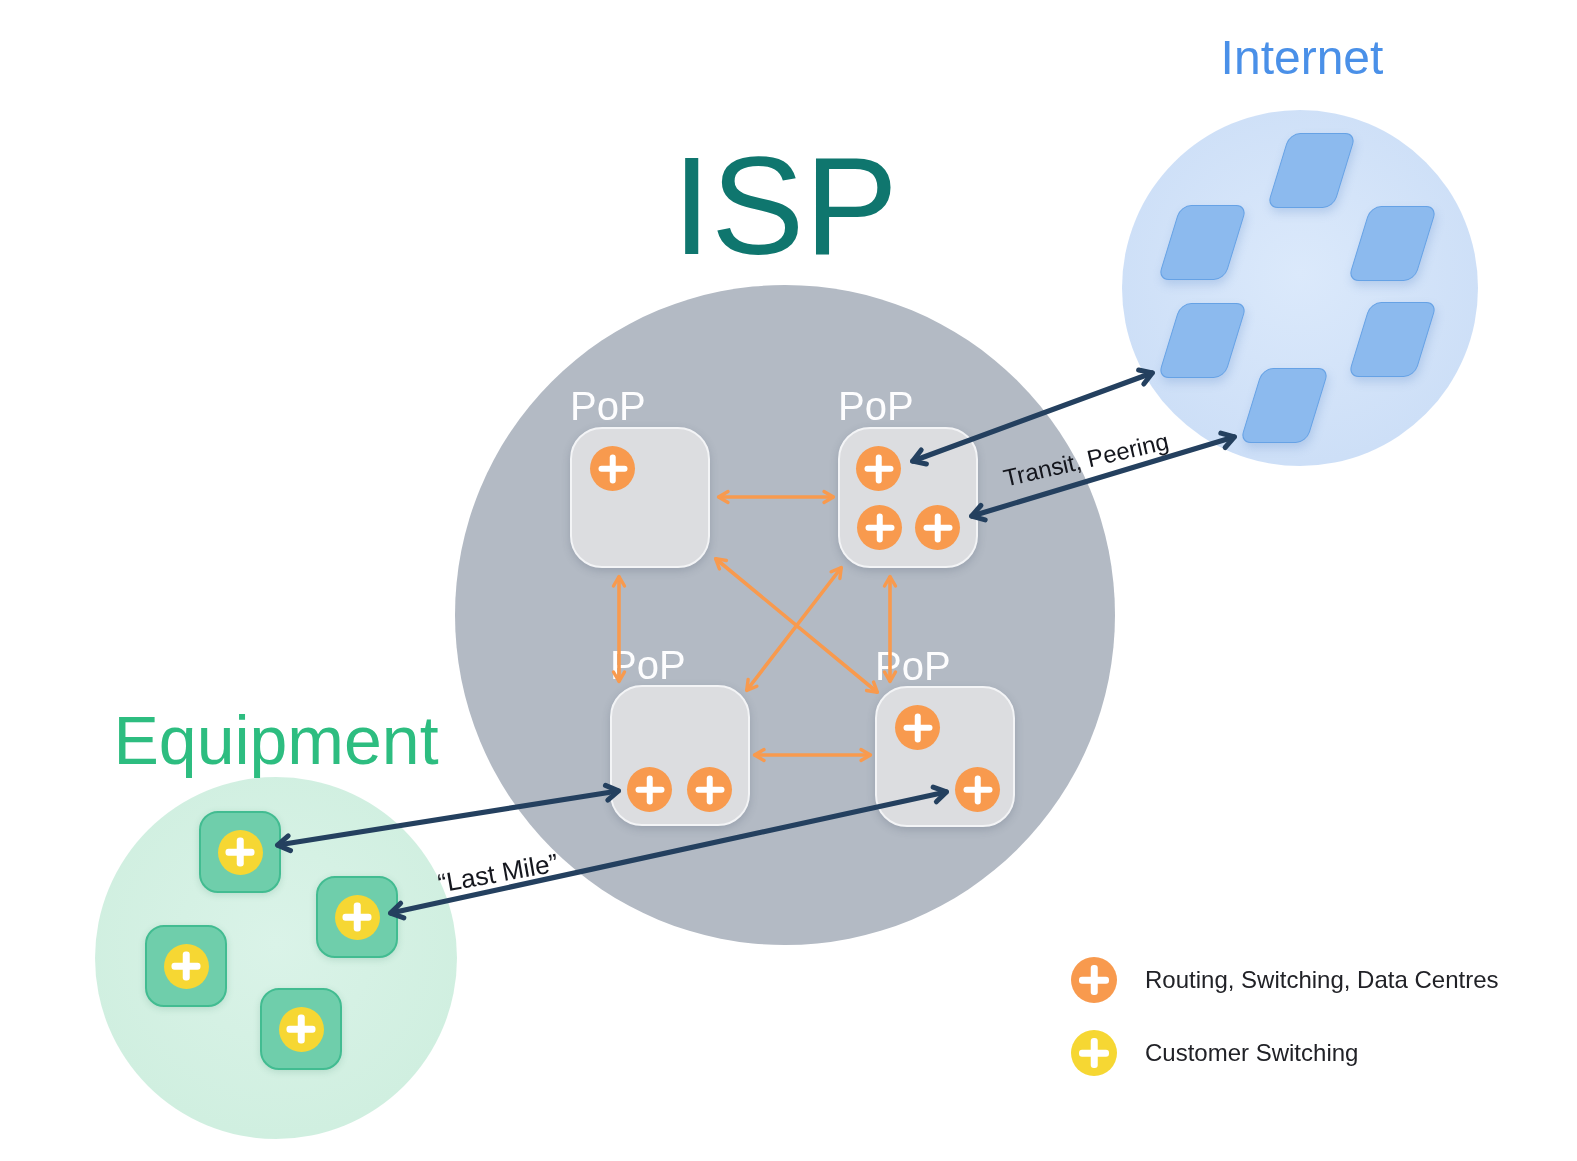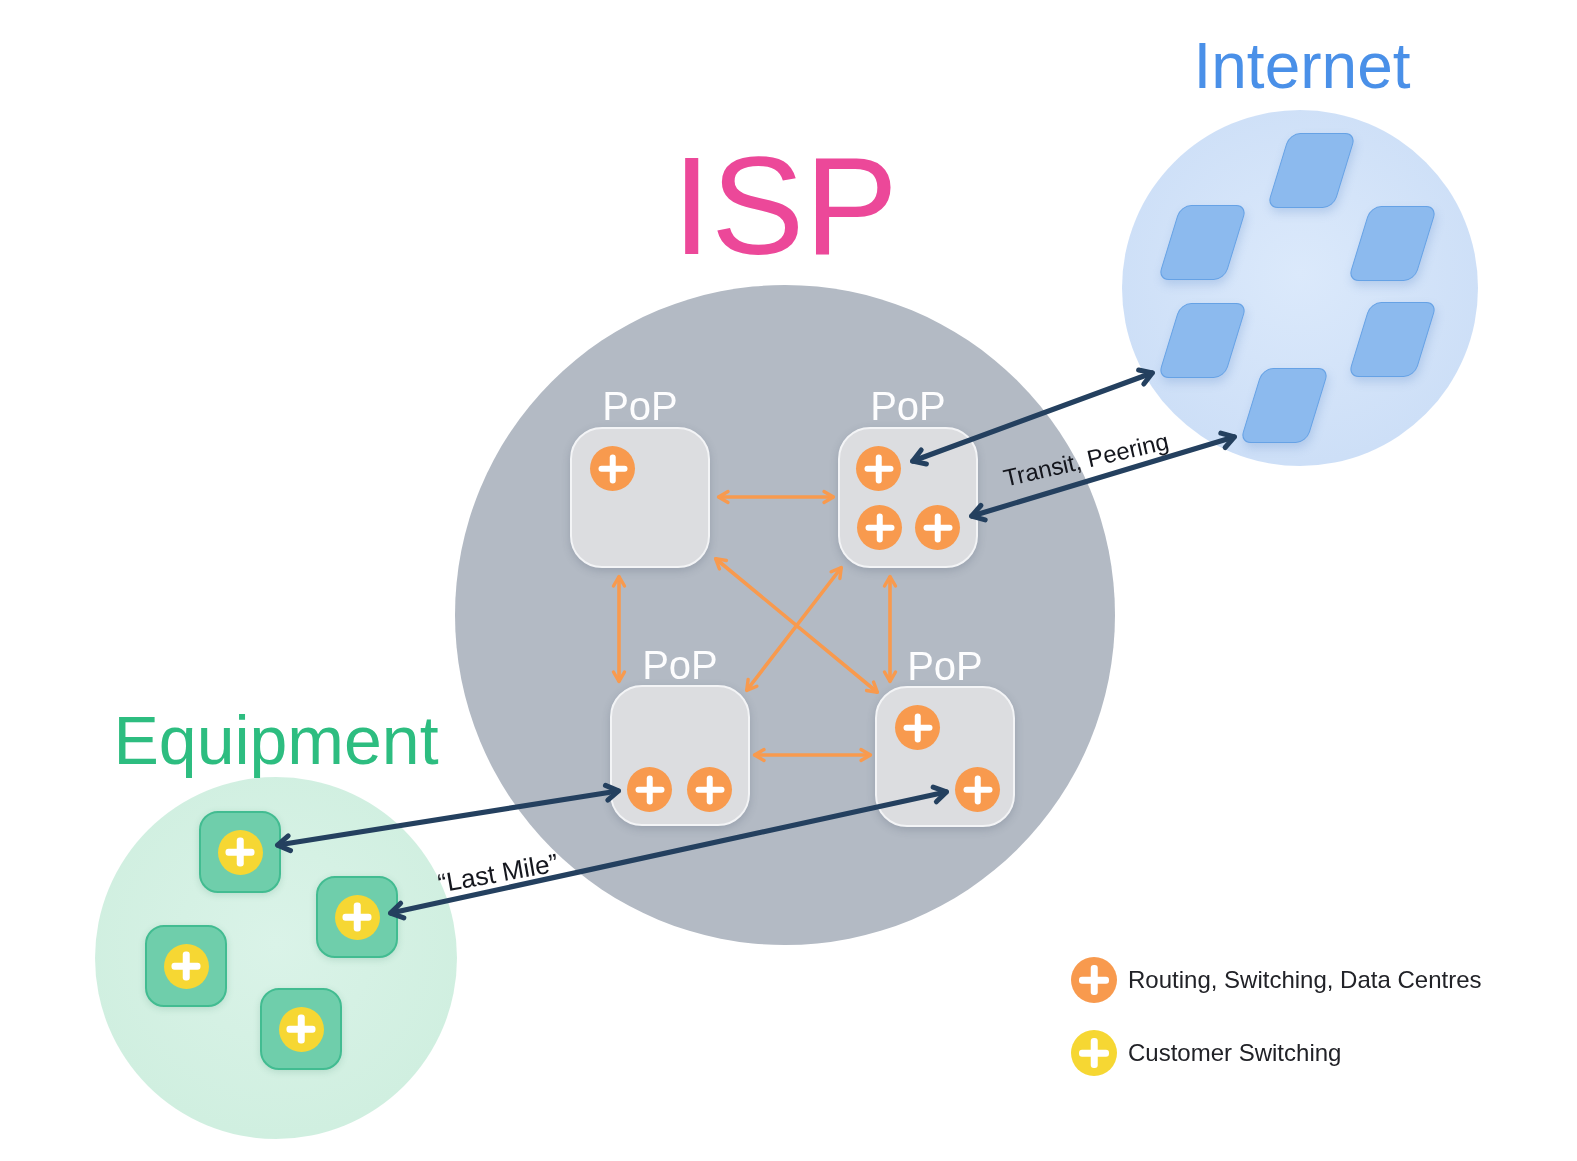--- a/index.html
+++ b/index.html
@@ -25,25 +25,25 @@
   }
   .customers-circle {
     left:95px; top:777px; width:362px; height:362px;
     background:radial-gradient(circle at 50% 46%, #daf3e8 0%, #d0efe0 72%, #cdeede 100%);
   }
 
   
   .title { position:absolute; text-align:center; line-height:1; white-space:nowrap; }
   .isp-title {
     left:585px; top:136px; width:400px;
-    font-size:140px; color:#ec4899;
+    font-size:140px; color:#0f766e;
   }
   .internet-title {
     left:1102px; top:34px; width:400px;
-    font-size:64px; color:#4a90e8;
+    font-size:48px; color:#4a90e8;
   }
   .customers-title {
     left:76px; top:706px; width:400px;
     font-size:68px; color:#2dbd80;
   }
 
   
   .pgram {
     position:absolute; width:67px; height:75px;
     background:#8cbaee;
@@ -56,21 +56,21 @@
   
   .pop-box {
     position:absolute; width:140px; height:141px;
     background:#dcdde0;
     border:2px solid #f3f4f6;
     border-radius:32px;
     box-shadow:0 3px 9px rgba(60,72,95,0.22);
   }
   .pop-label {
     position:absolute; width:140px;
-    text-align:center; font-size:40px; line-height:40px;
+    text-align:left; font-size:40px; line-height:40px;
     color:#fdfdfe;
   }
 
   
   .plusnode { position:absolute; border-radius:50%; }
   .plusnode.orange { width:45px; height:45px; background:#f89a4e; }
   .plusnode.yellow { width:45px; height:45px; background:#f6d733; }
   .plusnode::before, .plusnode::after {
     content:""; position:absolute; left:50%; top:50%;
     background:#ffffff; border-radius:3px;
@@ -101,21 +101,21 @@
     left:986px; top:446px; width:200px;
     font-size:24px; transform:rotate(-13deg);
   }
   .lastmile-label {
     left:418px; top:858px; width:160px;
     font-size:26px; transform:rotate(-10deg);
   }
 
   
   .legend-row {
-    position:absolute; display:flex; align-items:center; gap:11px;
+    position:absolute; display:flex; align-items:center; gap:28px;
     height:46px;
   }
   .legend-row .swatch {
     position:relative; width:46px; height:46px; border-radius:50%;
     flex:0 0 auto;
   }
   .legend-row .swatch.orange { background:#f89a4e; }
   .legend-row .swatch.yellow { background:#f6d733; }
   .legend-row .swatch::before, .legend-row .swatch::after {
     content:""; position:absolute; left:50%; top:50%;

